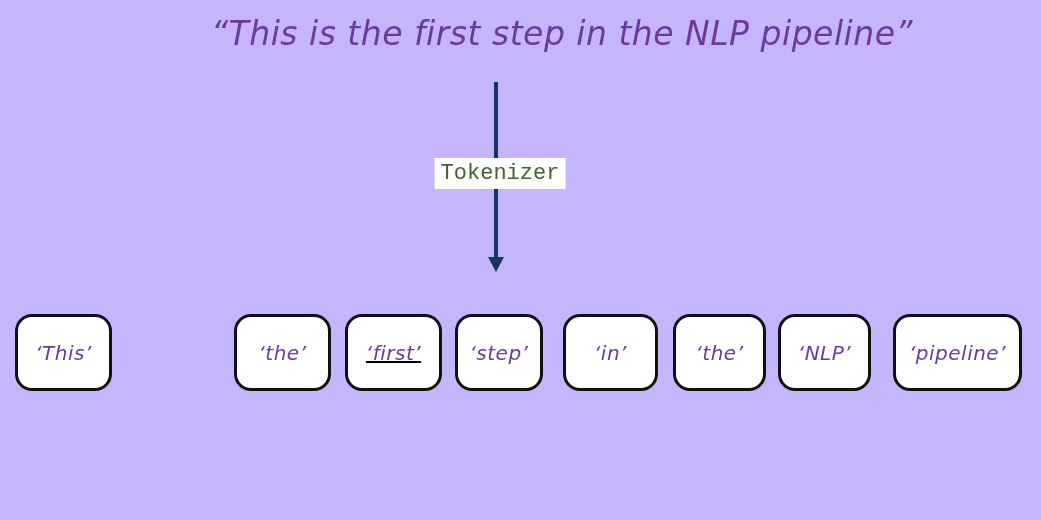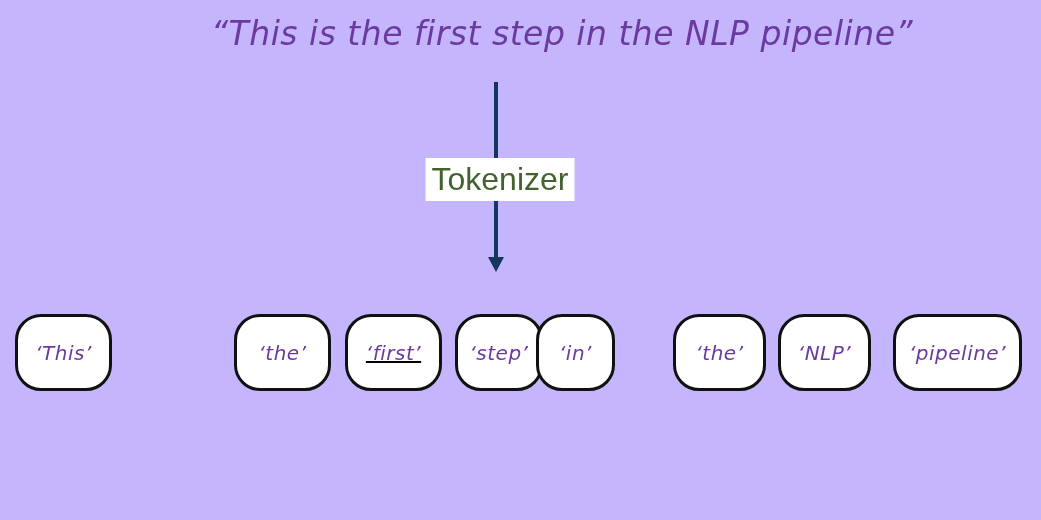--- a/index.html
+++ b/index.html
@@ -49,33 +49,33 @@
     border-right: 8px solid transparent;
     border-top: 15px solid var(--navy, #17365D);
   }
   .tokenizer-label {
     position: absolute;
     top: 158px;
     left: 500px;
     transform: translateX(-50%);
     background: #ffffff;
     padding: 3px 6px;
-    font-family: Liberation Sans, sans-serif;
-    font-size: 32px;
+    font-family: Liberation Mono, monospace;
+    font-size: 22px;
     color: var(--green, #44622D);
     white-space: nowrap;
   }
   
   .token-box {
     position: absolute;
     top: 314px;
     height: 77px;
     box-sizing: border-box;
     border: 3px solid #111111;
-    border-radius: 26px;
+    border-radius: 17px;
     background: #ffffff;
     display: flex;
     align-items: center;
     justify-content: center;
   }
   .token-text {
     font-family: "DejaVu Sans", sans-serif;
     font-style: italic;
     font-size: 20px;
     letter-spacing: 0.5px;
@@ -100,21 +100,21 @@
   </div>
   <div class="token-box" style="left:234px; width:97px;">
     <span class="token-text">‘the’</span>
   </div>
   <div class="token-box" style="left:345px; width:97px;text-decoration:underline;">
     <span class="token-text">‘first’</span>
   </div>
   <div class="token-box" style="left:455px; width:88px;">
     <span class="token-text">‘step’</span>
   </div>
-  <div class="token-box" style="left:536px; width:79px;text-align:right;">
+  <div class="token-box" style="left:563px; width:95px;text-align:right;">
     <span class="token-text">‘in’</span>
   </div>
   <div class="token-box" style="left:673px; width:93px;">
     <span class="token-text">‘the’</span>
   </div>
   <div class="token-box" style="left:893px; width:129px;">
     <span class="token-text">‘pipeline’</span>
   </div>
   <div class="token-box" style="left:778px; width:93px;">
     <span class="token-text">‘NLP’</span>

